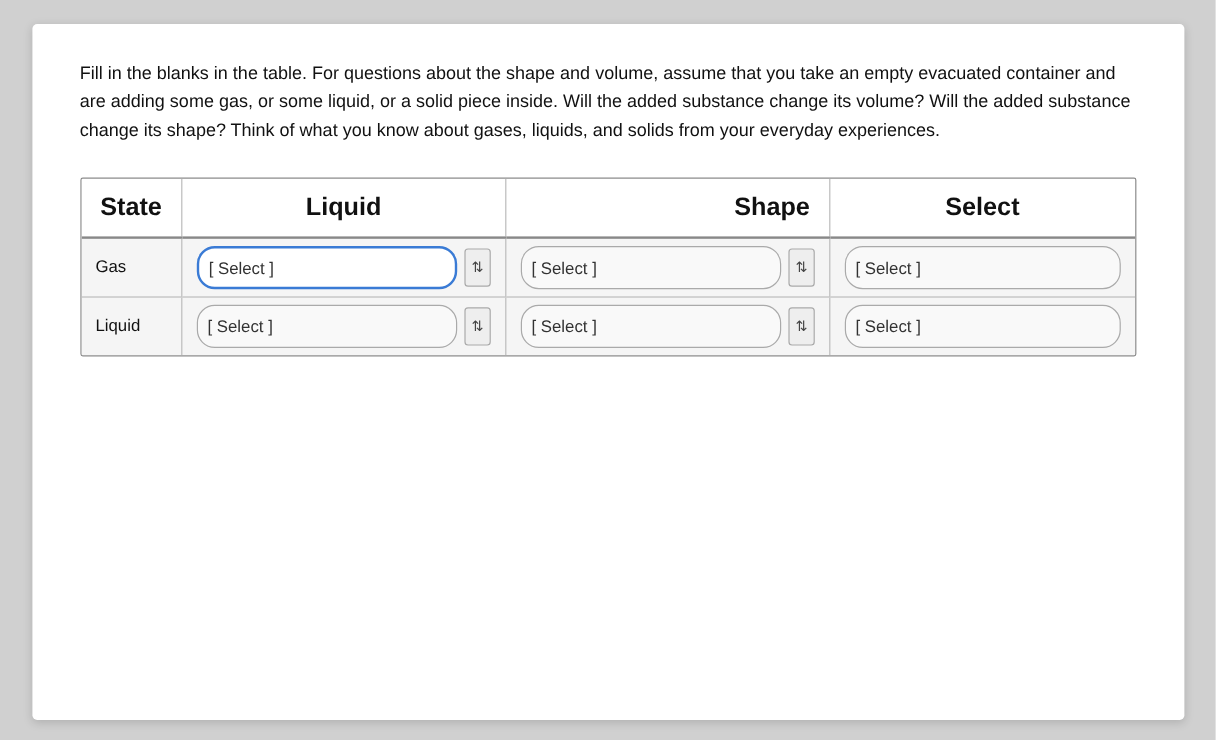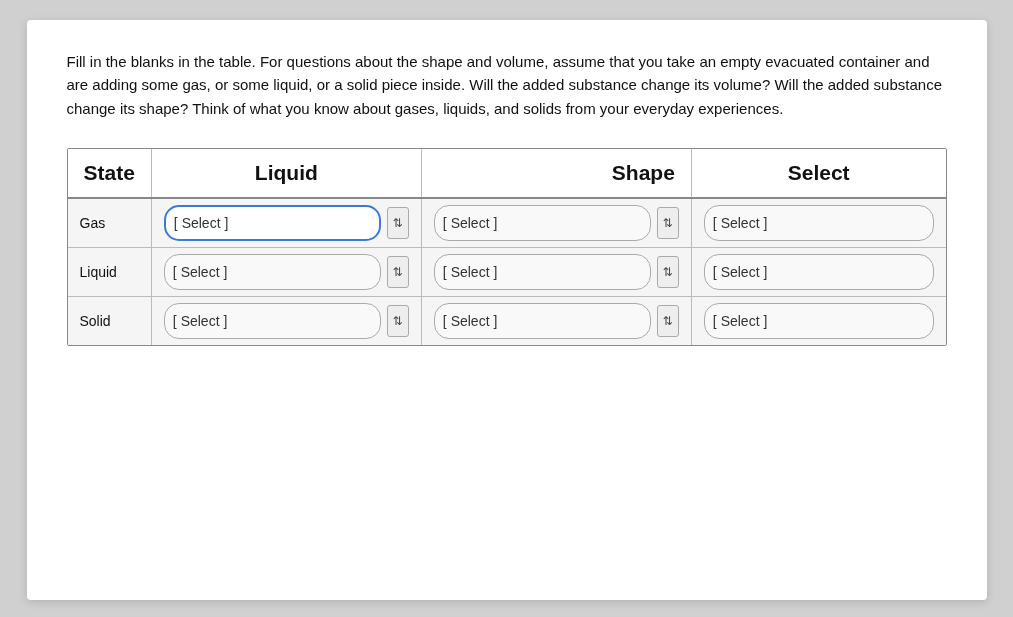--- a/index.html
+++ b/index.html
@@ -218,43 +218,17 @@
               <div class="arrow-btn">⇅</div>
             </div>
           </td>
           <td>
             <div class="select-box">
               <span class="select-box-label">[ Select ]</span>
             </div>
           </td>
         </tr>
 
-        <tr>
-          <td>
-            <span class="state-label">Solid</span>
-          </td>
-          <td>
-            <div class="select-wrapper">
-              <div class="select-box">
-                <span class="select-box-label">[ Select ]</span>
-              </div>
-              <div class="arrow-btn">⇅</div>
-            </div>
-          </td>
-          <td>
-            <div class="select-wrapper">
-              <div class="select-box">
-                <span class="select-box-label">[ Select ]</span>
-              </div>
-              <div class="arrow-btn">⇅</div>
-            </div>
-          </td>
-          <td>
-            <div class="select-box">
-              <span class="select-box-label">[ Select ]</span>
-            </div>
-          </td>
-        </tr>
       </tbody>
     </table>
   </div>
 
 </div>
 
 </body></html>

